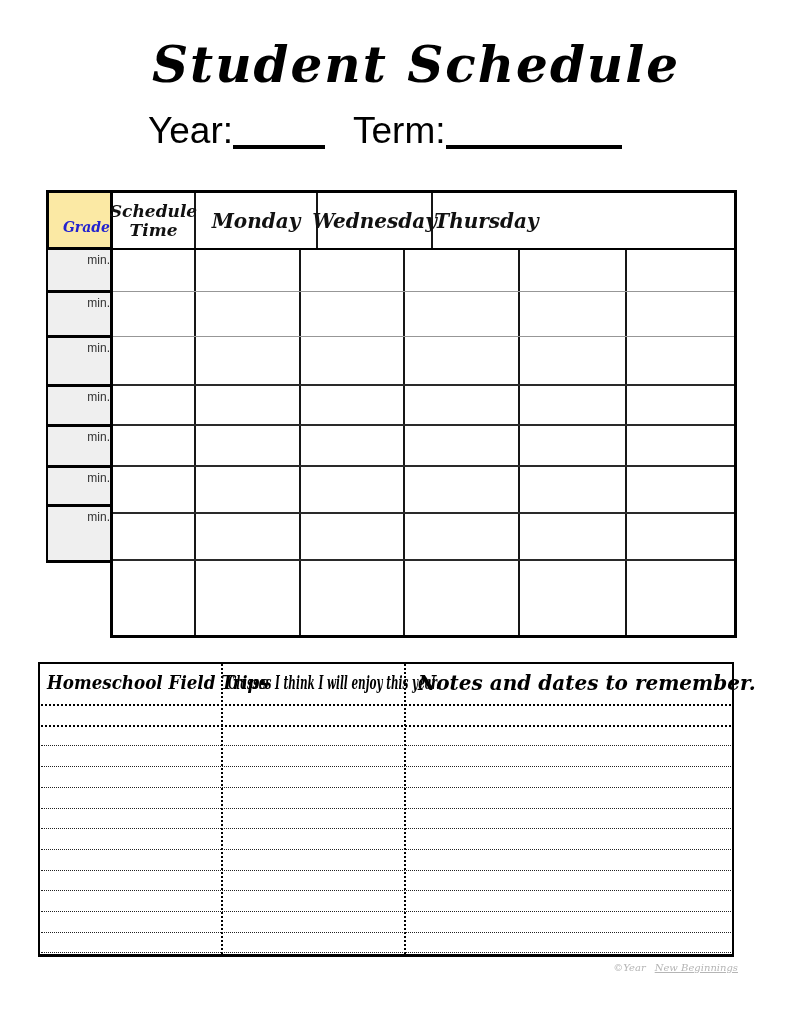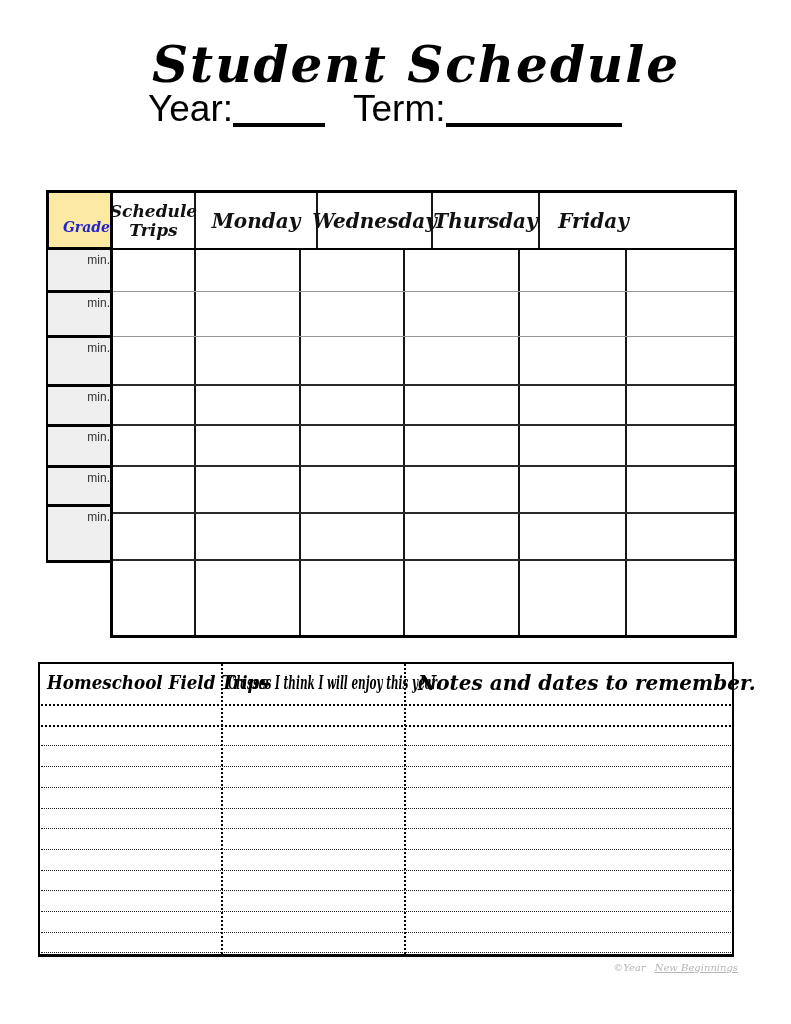--- a/index.html
+++ b/index.html
@@ -6,21 +6,21 @@
   .page {
     position:relative; width:791px; height:1024px; background:#ffffff;
     font-family:"Liberation Sans", sans-serif; overflow:hidden;
   }
   .title {
     position:absolute; left:145px; top:28px; margin:7px;
     font-family:"DejaVu Serif", serif; font-style:italic; font-weight:bold;
     font-size:50px; letter-spacing:2px; color:#000; white-space:nowrap;
   }
   .year-term {
-    position:absolute; left:148px; top:88px; font-size:37px; color:#000;
+    position:absolute; left:148px; top:110px; font-size:37px; color:#000;
     font-family:"Liberation Sans", sans-serif; white-space:nowrap;
   }
   .blank {
     display:inline-block; border-bottom:4px solid #000;
     position:relative; top:6px;
   }
   .blank.year { width:92px; }
   .blank.term { width:176px; }
   .term-label { margin-left:28px; }
 
@@ -109,25 +109,24 @@
         <div class="min-cell" style="height: 49px;"><span>min.</span></div>
         <div class="min-cell" style="height: 40px;"><span>min.</span></div>
         <div class="min-cell" style="height: 41px;"><span>min.</span></div>
         <div class="min-cell" style="height: 39px;"><span>min.</span></div>
         <div class="min-cell" style="height: 56px;"><span>min.</span></div>
       </div>
   </div>
 
   <div class="main-table">
     <div class="thead">
-      <div class="hcell w0 wrap">Schedule Trips</div>
+      <div class="hcell w0 wrap">Schedule Time</div>
       <div class="hcell w1">Monday</div>
       <div class="hcell w3">Wednesday</div>
       <div class="hcell w4">Thursday</div>
-      <div class="hcell w5">Friday</div>
     </div>
     <div>
         <div class="trow light" style="height: 42px;">
           <div class="tcell" style="width: 83px;"></div>
           <div class="tcell" style="width: 105px;"></div>
           <div class="tcell" style="width: 104px;"></div>
           <div class="tcell" style="width: 115px;"></div>
           <div class="tcell" style="width: 107px;"></div>
           <div class="tcell" style="width: 107px;"></div>
         </div>

